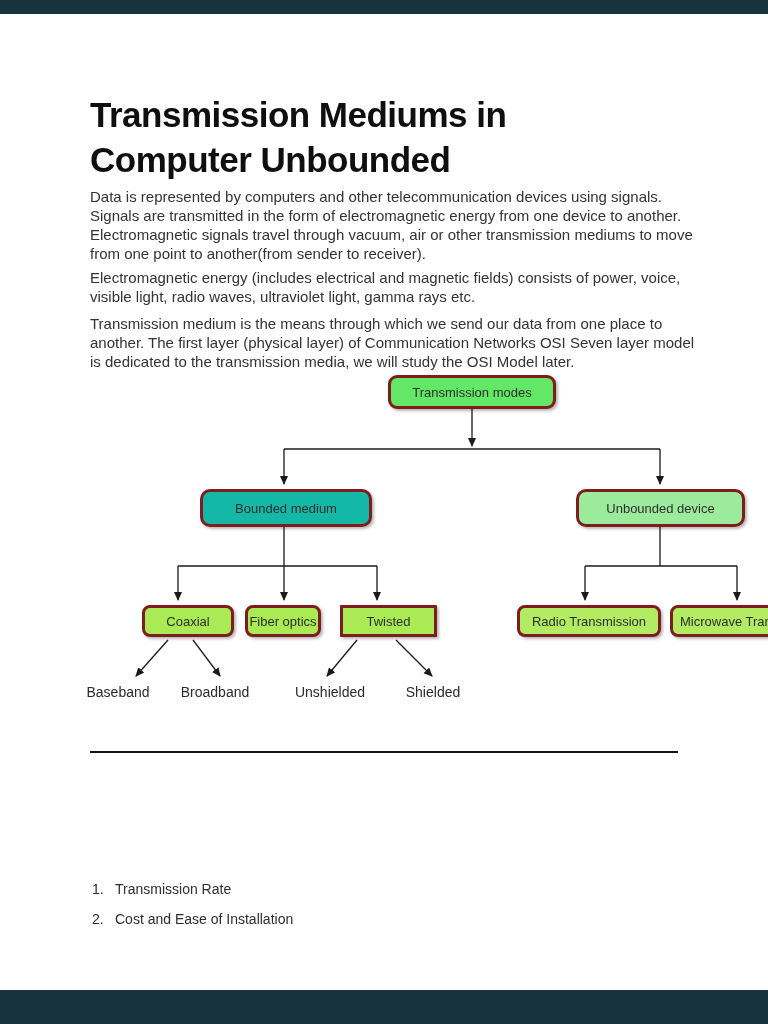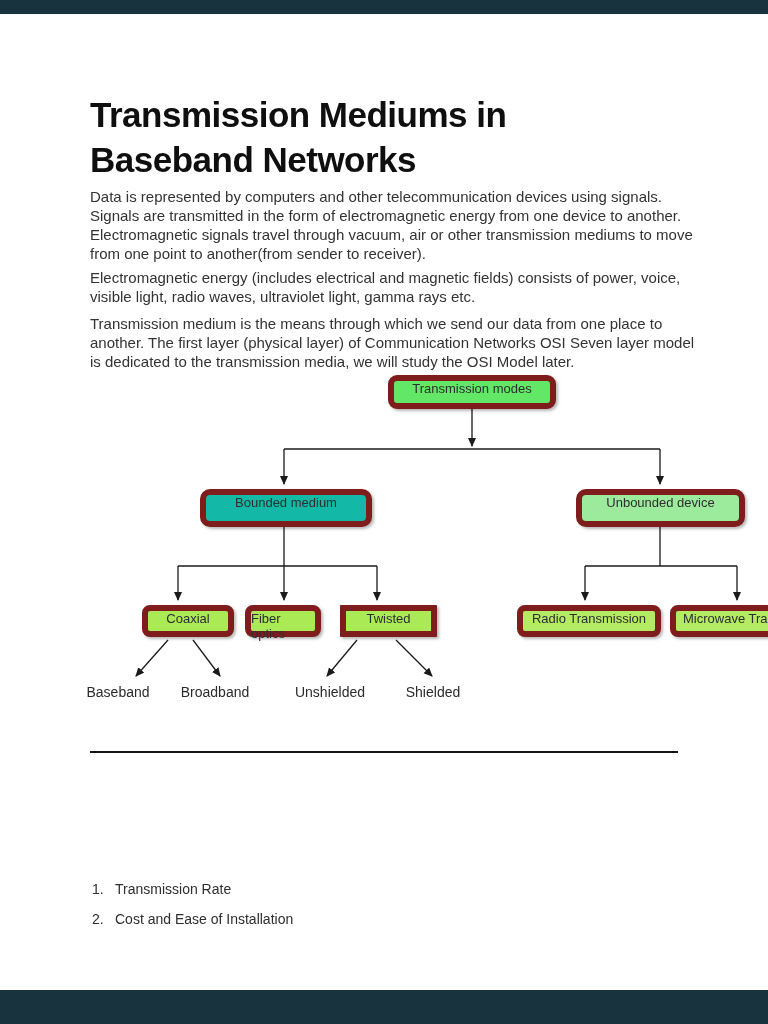--- a/index.html
+++ b/index.html
@@ -15,22 +15,22 @@
   .doc-title div{white-space:nowrap;}
 
   .para{position:absolute;left:90px;font-size:15px;line-height:19px;color:#333333;}
   .para div{white-space:nowrap;}
   .p1{top:187px;}
   .p2{top:268px;}
   .p3{top:314px;}
 
   
   .connectors{position:absolute;left:0;top:0;width:768px;height:1024px;pointer-events:none;}
-  .node{position:absolute;box-sizing:border-box;border:6px solid #7f1d1d;
-    display:flex;align-items:flex-start;justify-content:center;
+  .node{position:absolute;box-sizing:border-box;border:3px solid #7f1d1d;
+    display:flex;align-items:center;justify-content:center;
     font-size:13px;color:#2e2e2e;box-shadow:2px 2px 3px rgba(0,0,0,0.28);}
   .n-root{left:388px;top:375px;width:168px;height:34px;background:#62e766;border-radius:9px;}
   .n-bounded{left:200px;top:489px;width:172px;height:38px;background:#14b8a6;border-radius:10px;}
   .n-unbounded{left:576px;top:489px;width:169px;height:38px;background:#9cea9c;border-radius:10px;}
   .n-coaxial{left:142px;top:605px;width:92px;height:32px;background:#a9ea55;border-radius:8px;}
   .n-fiber{left:245px;top:605px;width:76px;height:32px;background:#a9ea55;border-radius:8px;}
   .n-twisted{left:340px;top:605px;width:97px;height:32px;background:#a9ea55;border-radius:1px;}
   .n-radio{left:517px;top:605px;width:144px;height:32px;background:#b3ec62;border-radius:8px;}
   .n-microwave{left:670px;top:605px;width:132px;height:32px;background:#b3ec62;border-radius:8px;
     justify-content:flex-start;padding-left:7px;}
@@ -54,21 +54,21 @@
 </style>
 </head>
 <body>
 
 <div class="page">
 
   <div class="chrome-bar chrome-top"></div>
 
   <div class="doc-title">
     <div>Transmission Mediums in</div>
-    <div>Baseband Networks</div>
+    <div>Computer Unbounded</div>
   </div>
 
   <div class="para p1">
     <div>Data is represented by computers and other telecommunication devices using signals.</div>
     <div>Signals are transmitted in the form of electromagnetic energy from one device to another.</div>
     <div>Electromagnetic signals travel through vacuum, air or other transmission mediums to move</div>
     <div>from one point to another(from sender to receiver).</div>
   </div>
 
   <div class="para p2">

